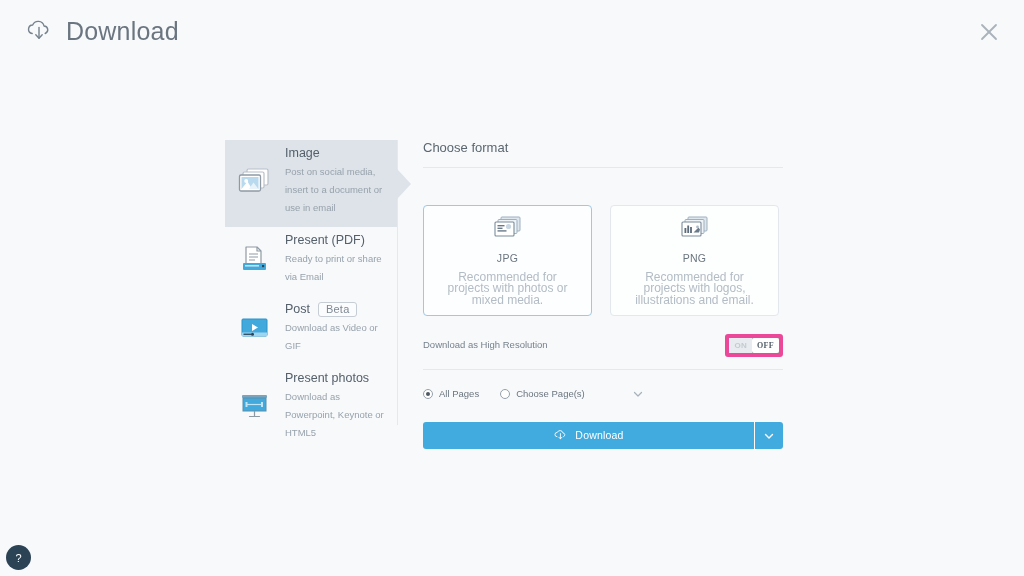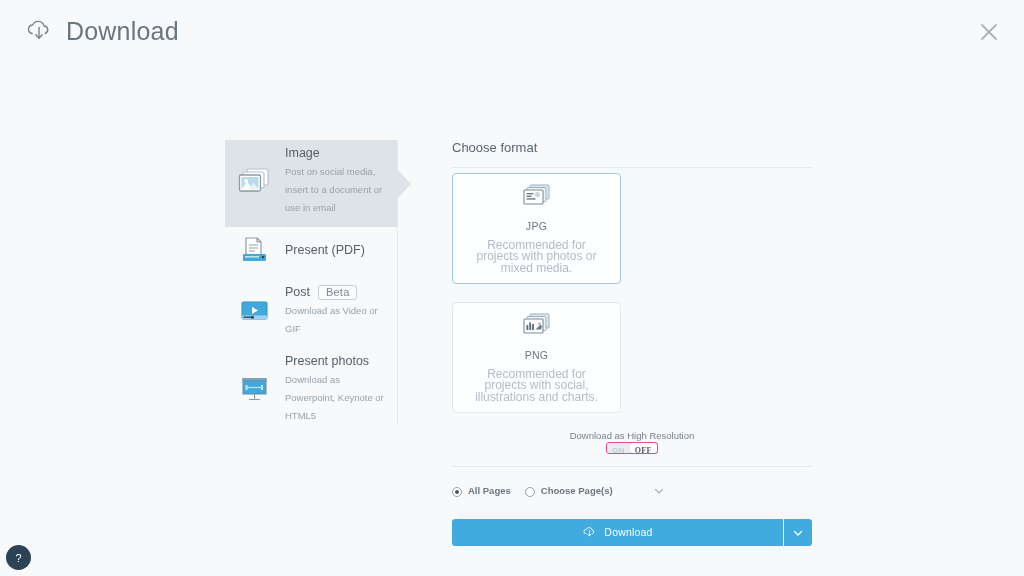--- a/index.html
+++ b/index.html
@@ -130,37 +130,36 @@
     font-size: 9.5px;
     line-height: 12.5px;
     color: #98a2ac;
     margin-top: 2px;
     max-width: 112px;
   }
 
   
   .content {
     position: absolute;
-    left: 227px;
+    left: 198px;
     top: 0;
     width: 360px;
   }
   .section-title {
     font-size: 13px;
     color: #5b6670;
     padding-bottom: 11px;
     border-bottom: 1px solid #e4e9ee;
     line-height: 16px;
   }
 
   .format-row {
     display: flex;
     gap: 18px;
-    margin-top: 5px;
-    flex-direction: column;
+    margin-top: 37px;
   }
   .format-card {
     width: 169px;
     height: 111px;
     box-sizing: border-box;
     border: 1px solid #e2e8ee;
     border-radius: 4px;
     background: #fdfefe;
     display: flex;
     flex-direction: column;
@@ -195,30 +194,29 @@
   }
 
   .hires-row {
     margin-top: 17px;
     height: 24px;
     display: flex;
     align-items: center;
     justify-content: space-between;
     border-bottom: 1px solid #e4e9ee;
     padding-bottom: 12px;
-    flex-direction: column;
   }
   .hires-label {
     font-size: 9.5px;
     color: #77828d;
     line-height: 12px;
   }
   .toggle {
     display: flex;
-    border: 1px solid #ec4899;
+    border: 4px solid #ec4899;
     border-radius: 3px;
     overflow: hidden;
     background: #a3a3a3;
     cursor: pointer;
     height: 15px;
   }
   .toggle span {
     font-size: 8px;
     font-weight: bold;
     line-height: 15px;
@@ -237,24 +235,23 @@
   }
 
   .pages-row {
     margin-top: 15px;
     display: flex;
     align-items: center;
     height: 18px;
   }
   .radio-opt {
     display: flex;
-    align-items: flex-end;
-    cursor: pointer;
-    margin-right: 14px;
-    font-weight: bold;
+    align-items: center;
+    cursor: pointer;
+    margin-right: 21px;
   }
   .radio {
     width: 10px; height: 10px;
     border-radius: 50%;
     border: 1px solid #97a1ab;
     background: #fff;
     margin-right: 6px;
     position: relative;
     box-sizing: border-box;
   }
@@ -384,20 +381,21 @@
           <line x1="11" y1="16" x2="17" y2="16" stroke="#9aa5af" stroke-width="1.1"></line>
           <rect x="5" y="19" width="23" height="7" rx="1" fill="#42a9dd"></rect>
           <rect x="7" y="21" width="14" height="1.6" fill="#bfe2f4"></rect>
           <rect x="24" y="21" width="2.2" height="2.2" fill="#2c4356"></rect>
         </svg>
       </span>
       <span class="side-text">
         <span class="side-title-row">
           <span class="side-title">Present (PDF)</span>
         </span>
+        <span class="side-desc">Ready to print or share via Email</span>
       </span>
     </div>
 
     <div class="side-item">
       <span class="side-icon">
         <svg width="34" height="28" viewBox="0 0 34 28">
           <rect x="4" y="5" width="25" height="17" rx="1" fill="#42a9dd" stroke="#2d93c9" stroke-width="1"></rect>
           <polygon points="14,10 20,13.5 14,17" fill="#ffffff"></polygon>
           <rect x="4" y="18.5" width="25" height="3.5" fill="#9fd4ef"></rect>
           <rect x="5.5" y="19.6" width="8" height="1.3" fill="#2c4356"></rect>
@@ -464,21 +462,21 @@
             <rect x="5" y="3.5" width="19" height="14" rx="1" fill="#eef3f7" stroke="#9fb0bf" stroke-width="1"></rect>
             <rect x="2" y="6" width="19" height="14" rx="1" fill="#ffffff" stroke="#7c8c9a" stroke-width="1.1"></rect>
             <rect x="4.5" y="12" width="1.8" height="5" fill="#5b6b79"></rect>
             <rect x="7.3" y="9.5" width="1.8" height="7.5" fill="#5b6b79"></rect>
             <rect x="10.1" y="11" width="1.8" height="6" fill="#5b6b79"></rect>
             <path d="M13.5 16.5 l5 -5 l1.5 2 l-1 3 z" fill="#6b7a88"></path>
             <circle cx="17.5" cy="11" r="1.4" fill="#adbcc8"></circle>
           </svg>
         </span>
         <span class="format-name">PNG</span>
-        <span class="format-desc">Recommended for projects with social, illustrations and charts.</span>
+        <span class="format-desc">Recommended for projects with logos, illustrations and email.</span>
       </div>
     </div>
 
     <div class="hires-row">
       <span class="hires-label">Download as High Resolution</span>
       <span class="toggle">
         <span class="on">ON</span>
         <span class="off">OFF</span>
       </span>
     </div>

